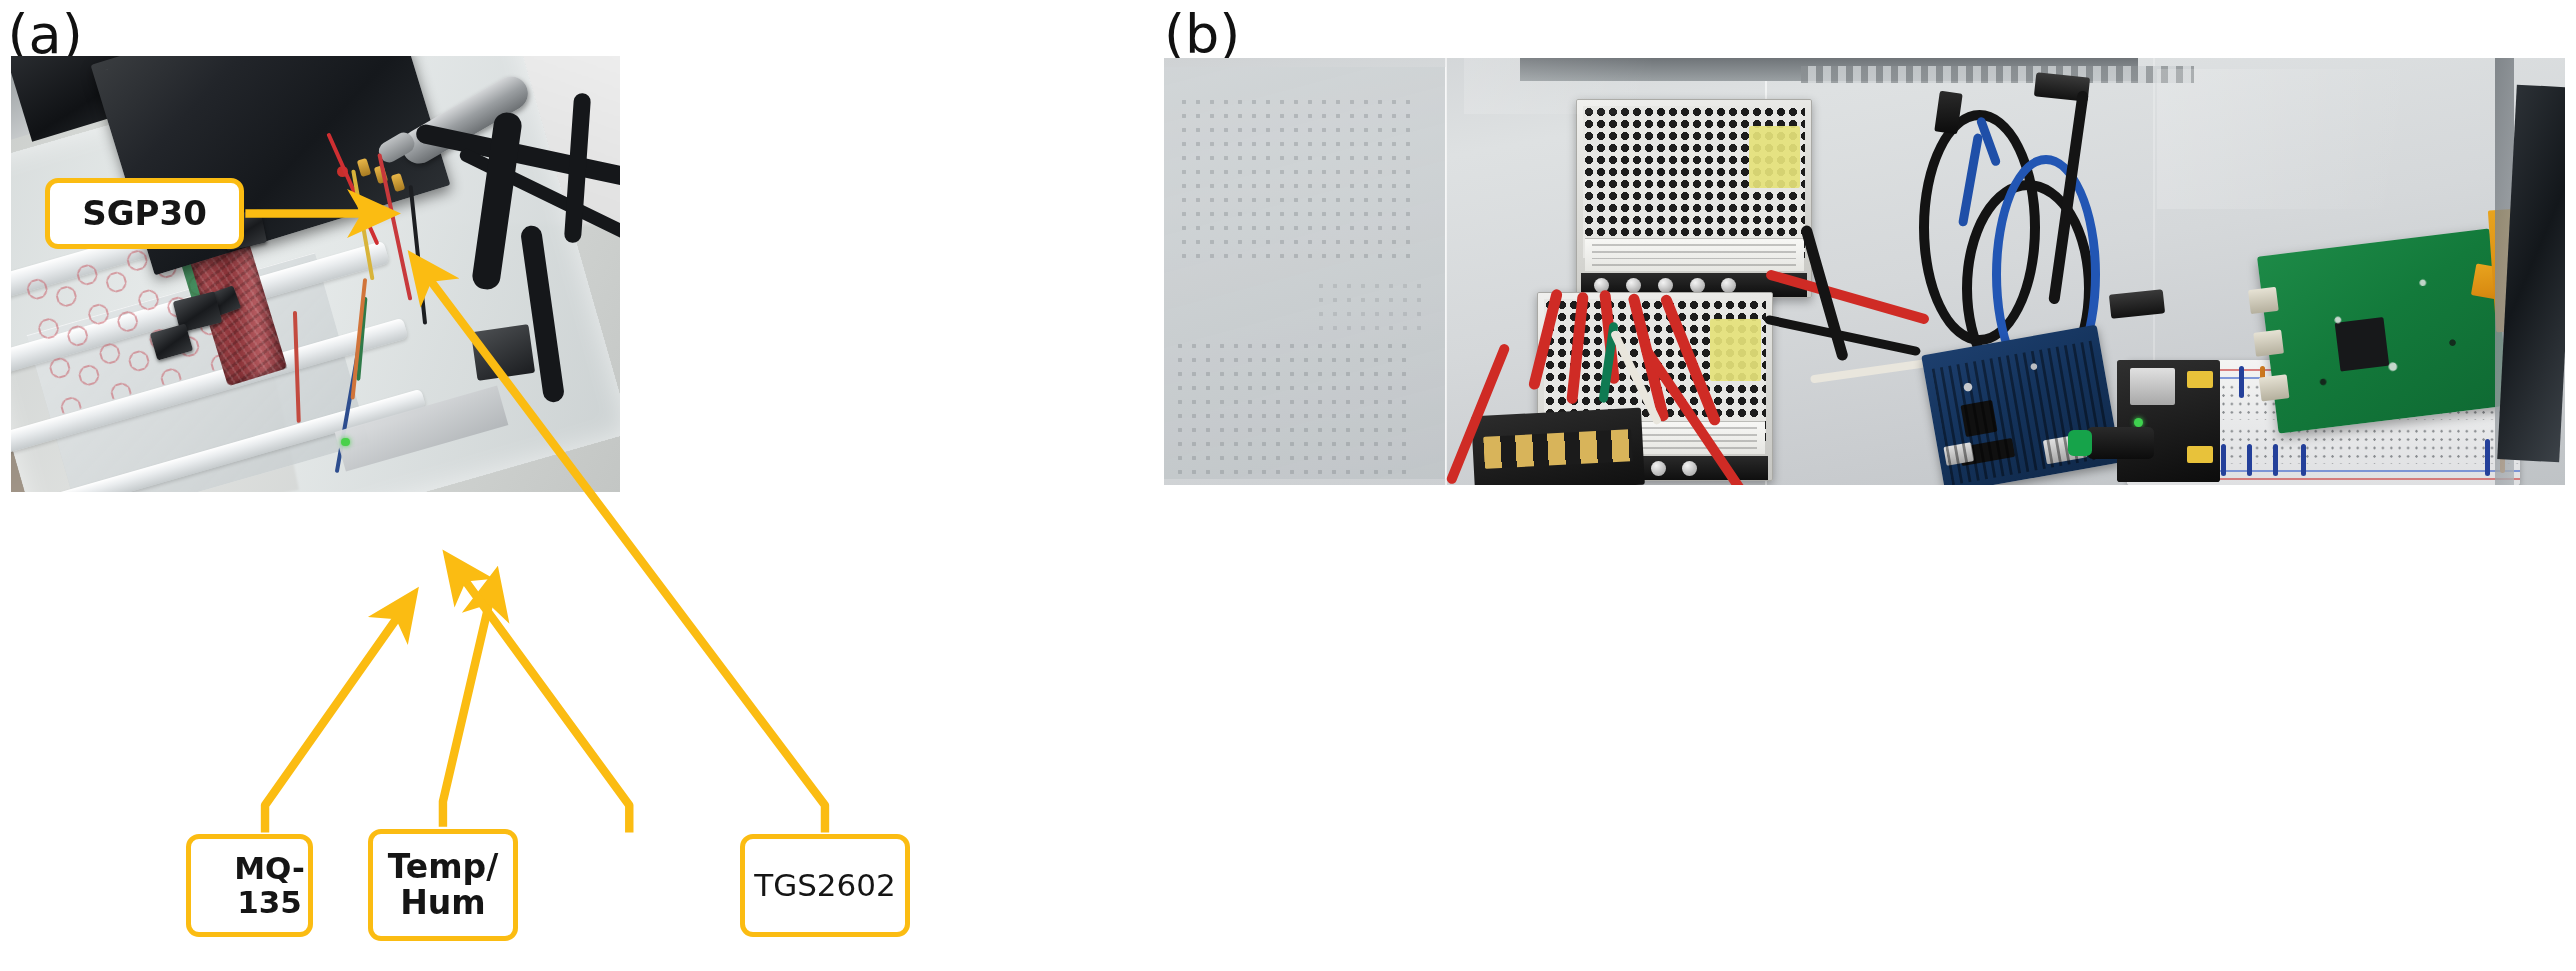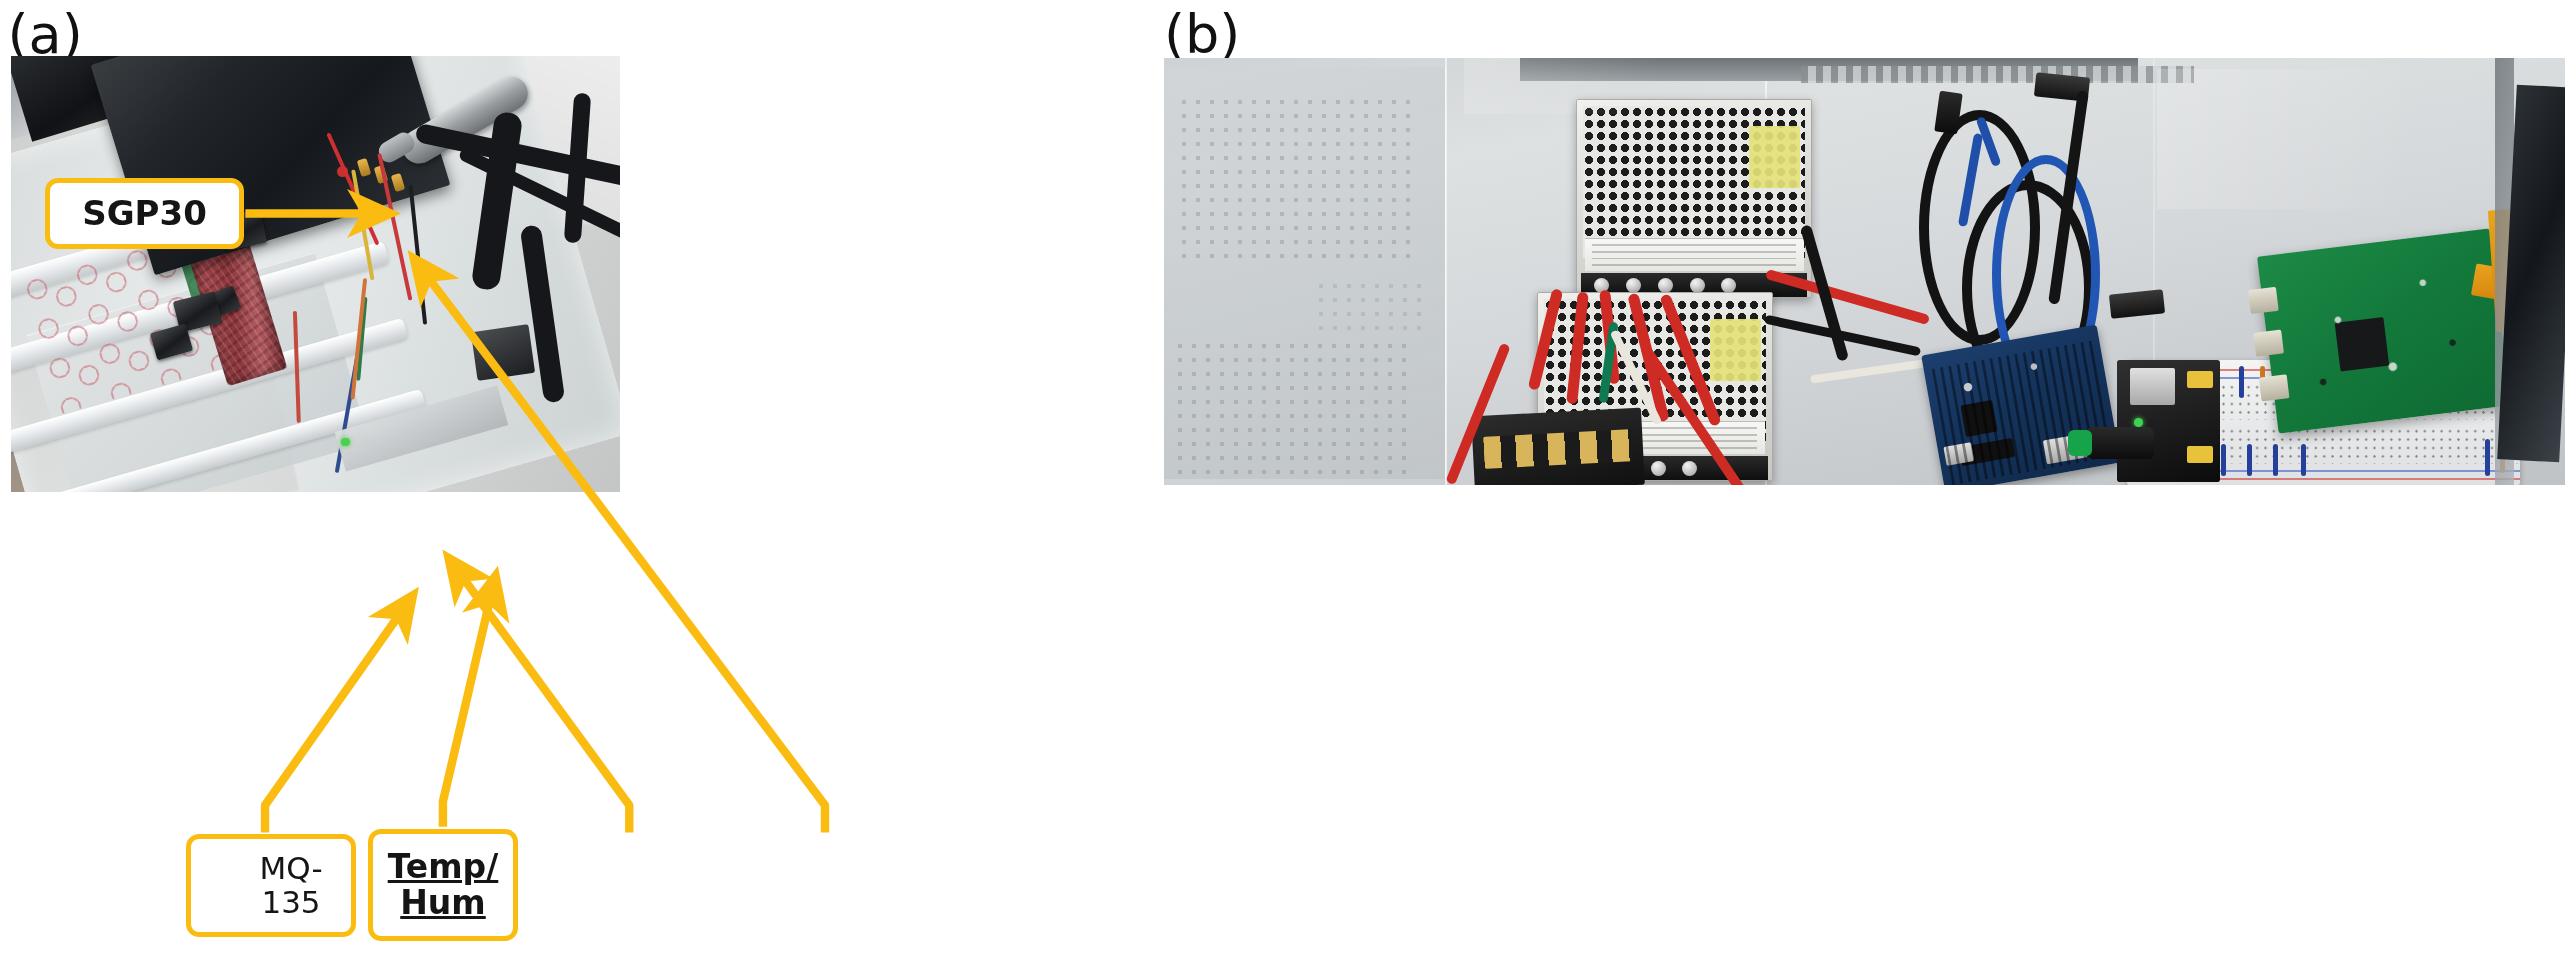--- a/index.html
+++ b/index.html
@@ -578,26 +578,26 @@
     font-family: "DejaVu Sans", sans-serif;
     pointer-events: auto;
   }
   .callout span { display: block; line-height: 1.08; }
 
   #callout-sgp30 {
     left: 45px; top: 178px; width: 199px; height: 71px;
     font-size: 34px; font-weight: 700;
   }
   #callout-mq135 {
-    left: 186px; top: 834px; width: 170px; height: 103px;
-    font-size: 31px; font-weight: 400; padding-left: 40px;
+    left: 186px; top: 834px; width: 127px; height: 103px;
+    font-size: 31px; font-weight: 700; padding-left: 40px;
   }
   #callout-temphum {
     left: 368px; top: 829px; width: 150px; height: 112px;
-    font-size: 33px; font-weight: 700; text-decoration: underline;
+    font-size: 33px; font-weight: 700;
   }
   #callout-tgs2603 {
     left: 544px; top: 834px; width: 170px; height: 103px;
     font-size: 31px; font-weight: 400;
   }
   #callout-tgs2602 {
     left: 740px; top: 834px; width: 170px; height: 103px;
     font-size: 31px; font-weight: 400;
   }
 
@@ -824,17 +824,20 @@
     </div>
 
     <div class="callout" id="callout-temphum">
       <div>
         <span>Temp/</span>
         <span>Hum</span>
       </div>
     </div>
 
 
+    <div class="callout" id="callout-tgs2602">
+      <span>TGS2602</span>
+    </div>
 
   </div>
 
 </div>
 
 
 </body></html>

